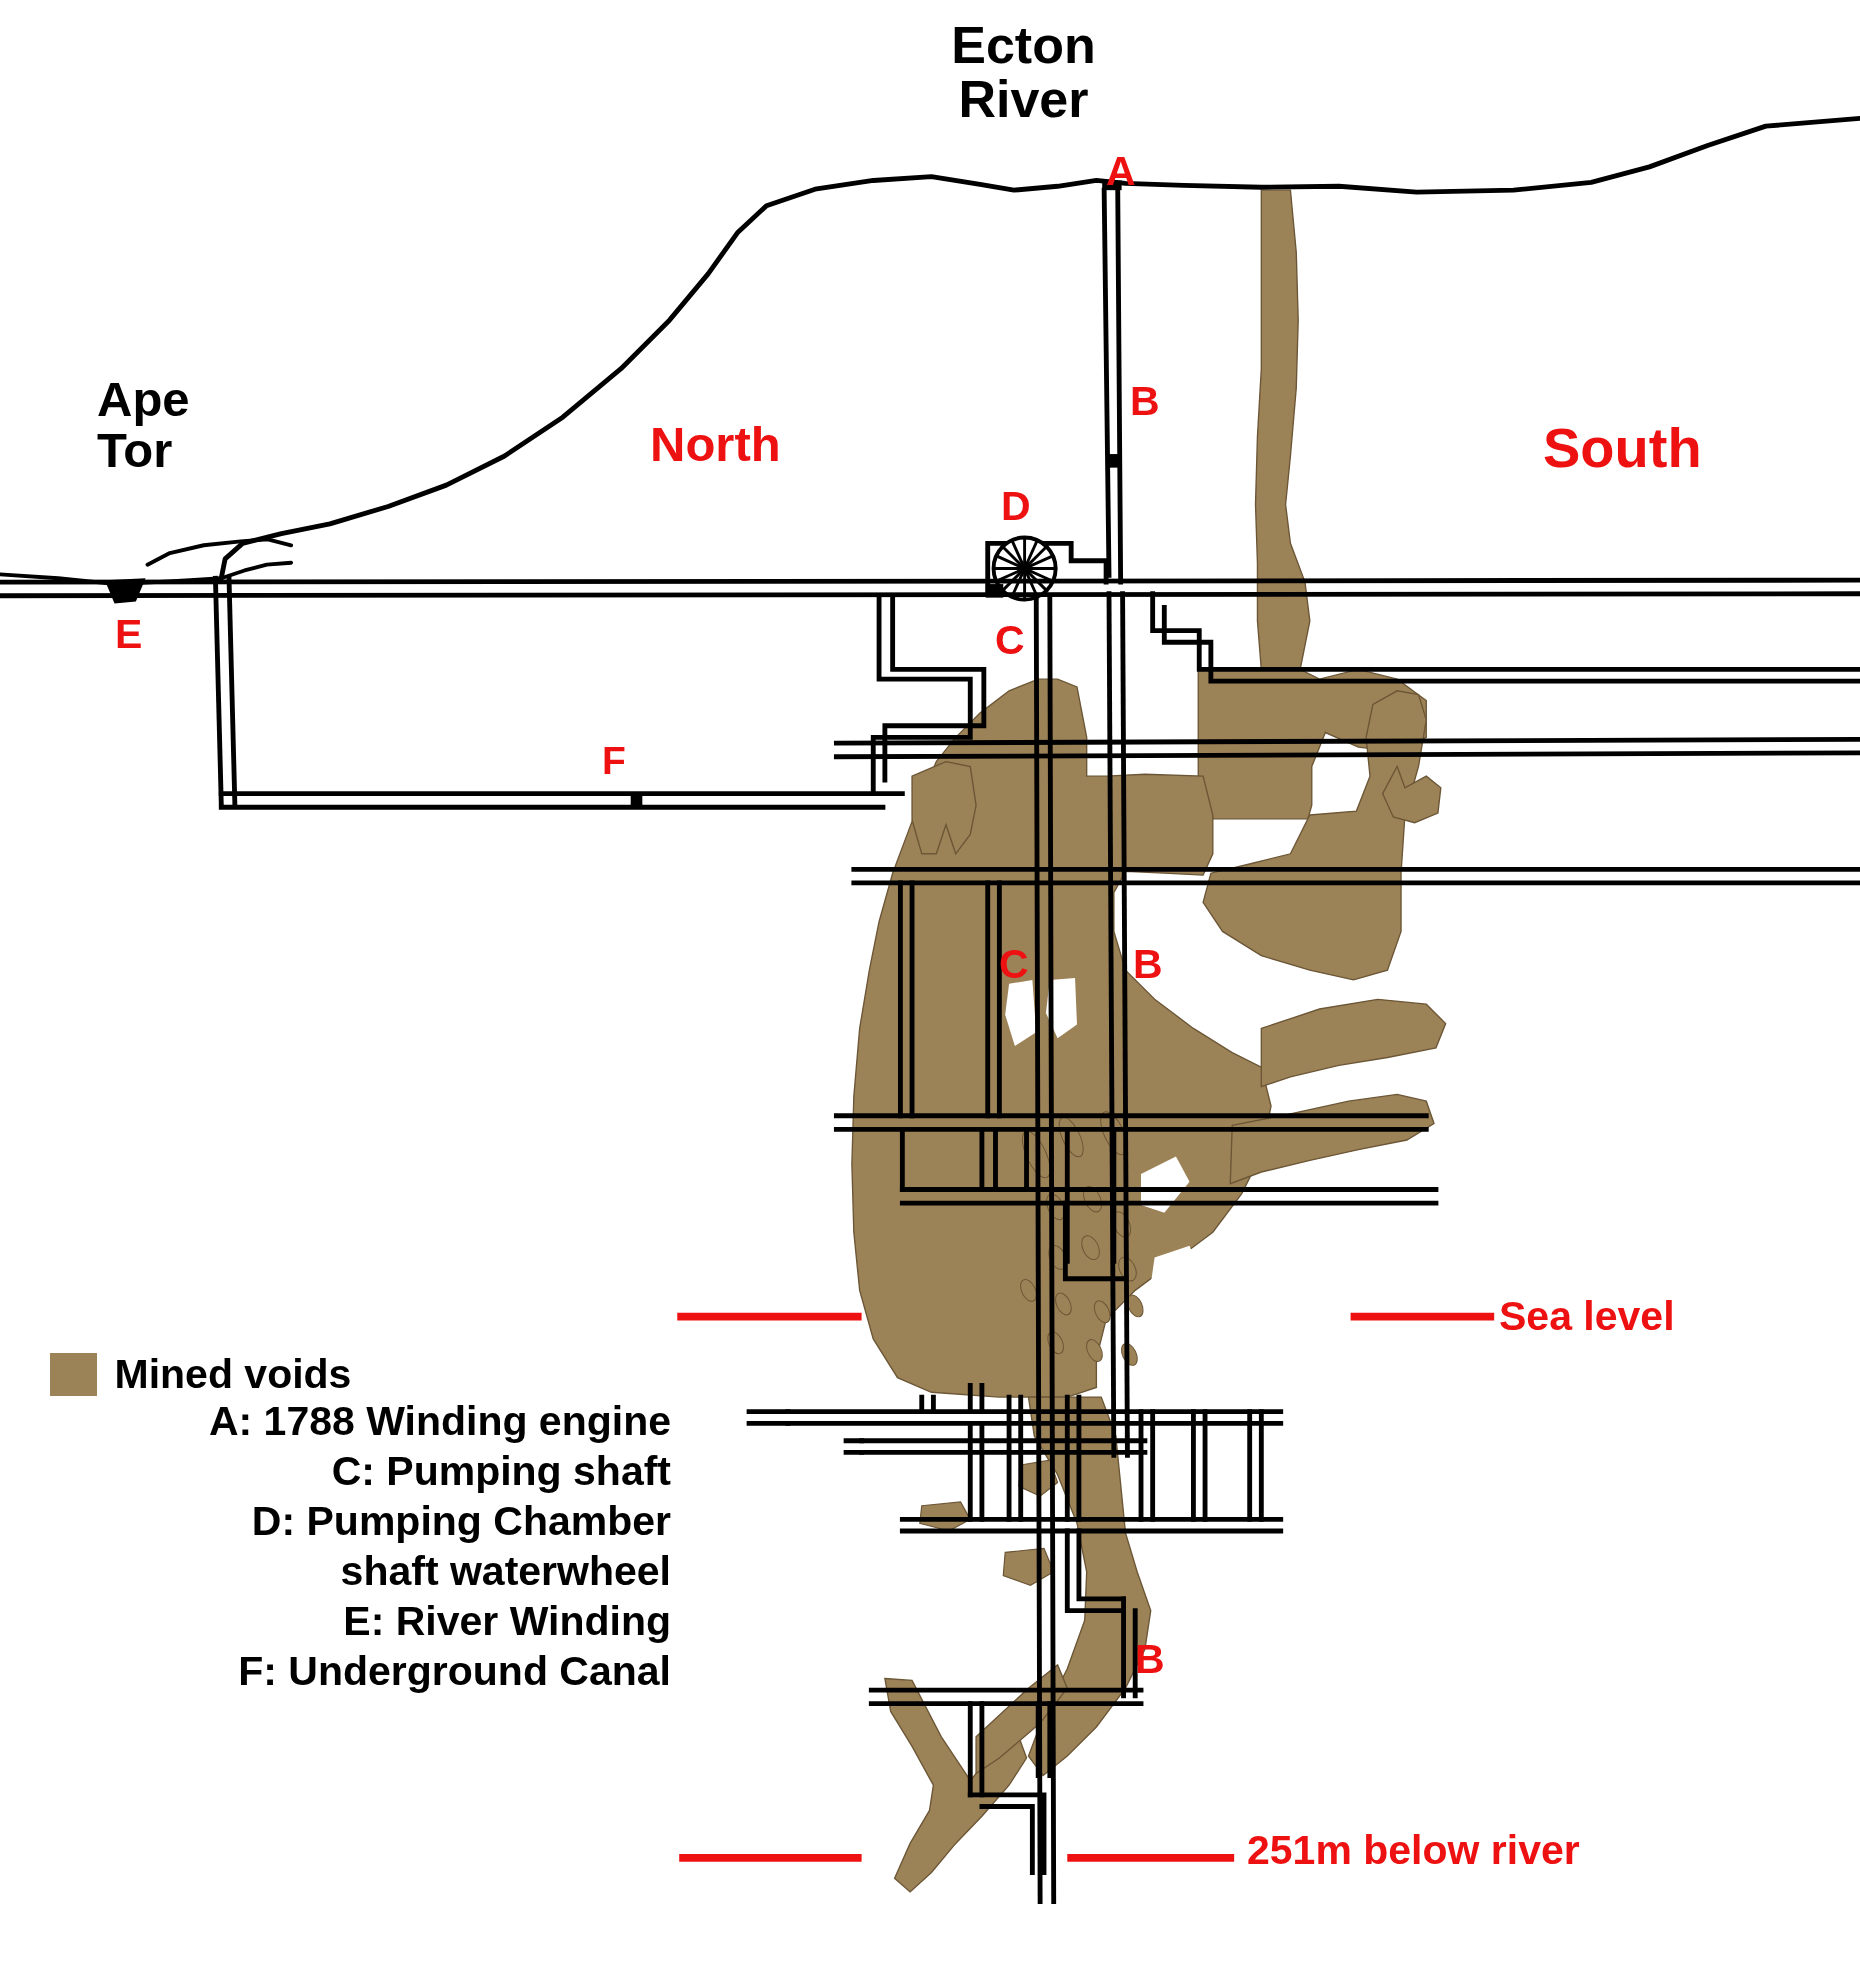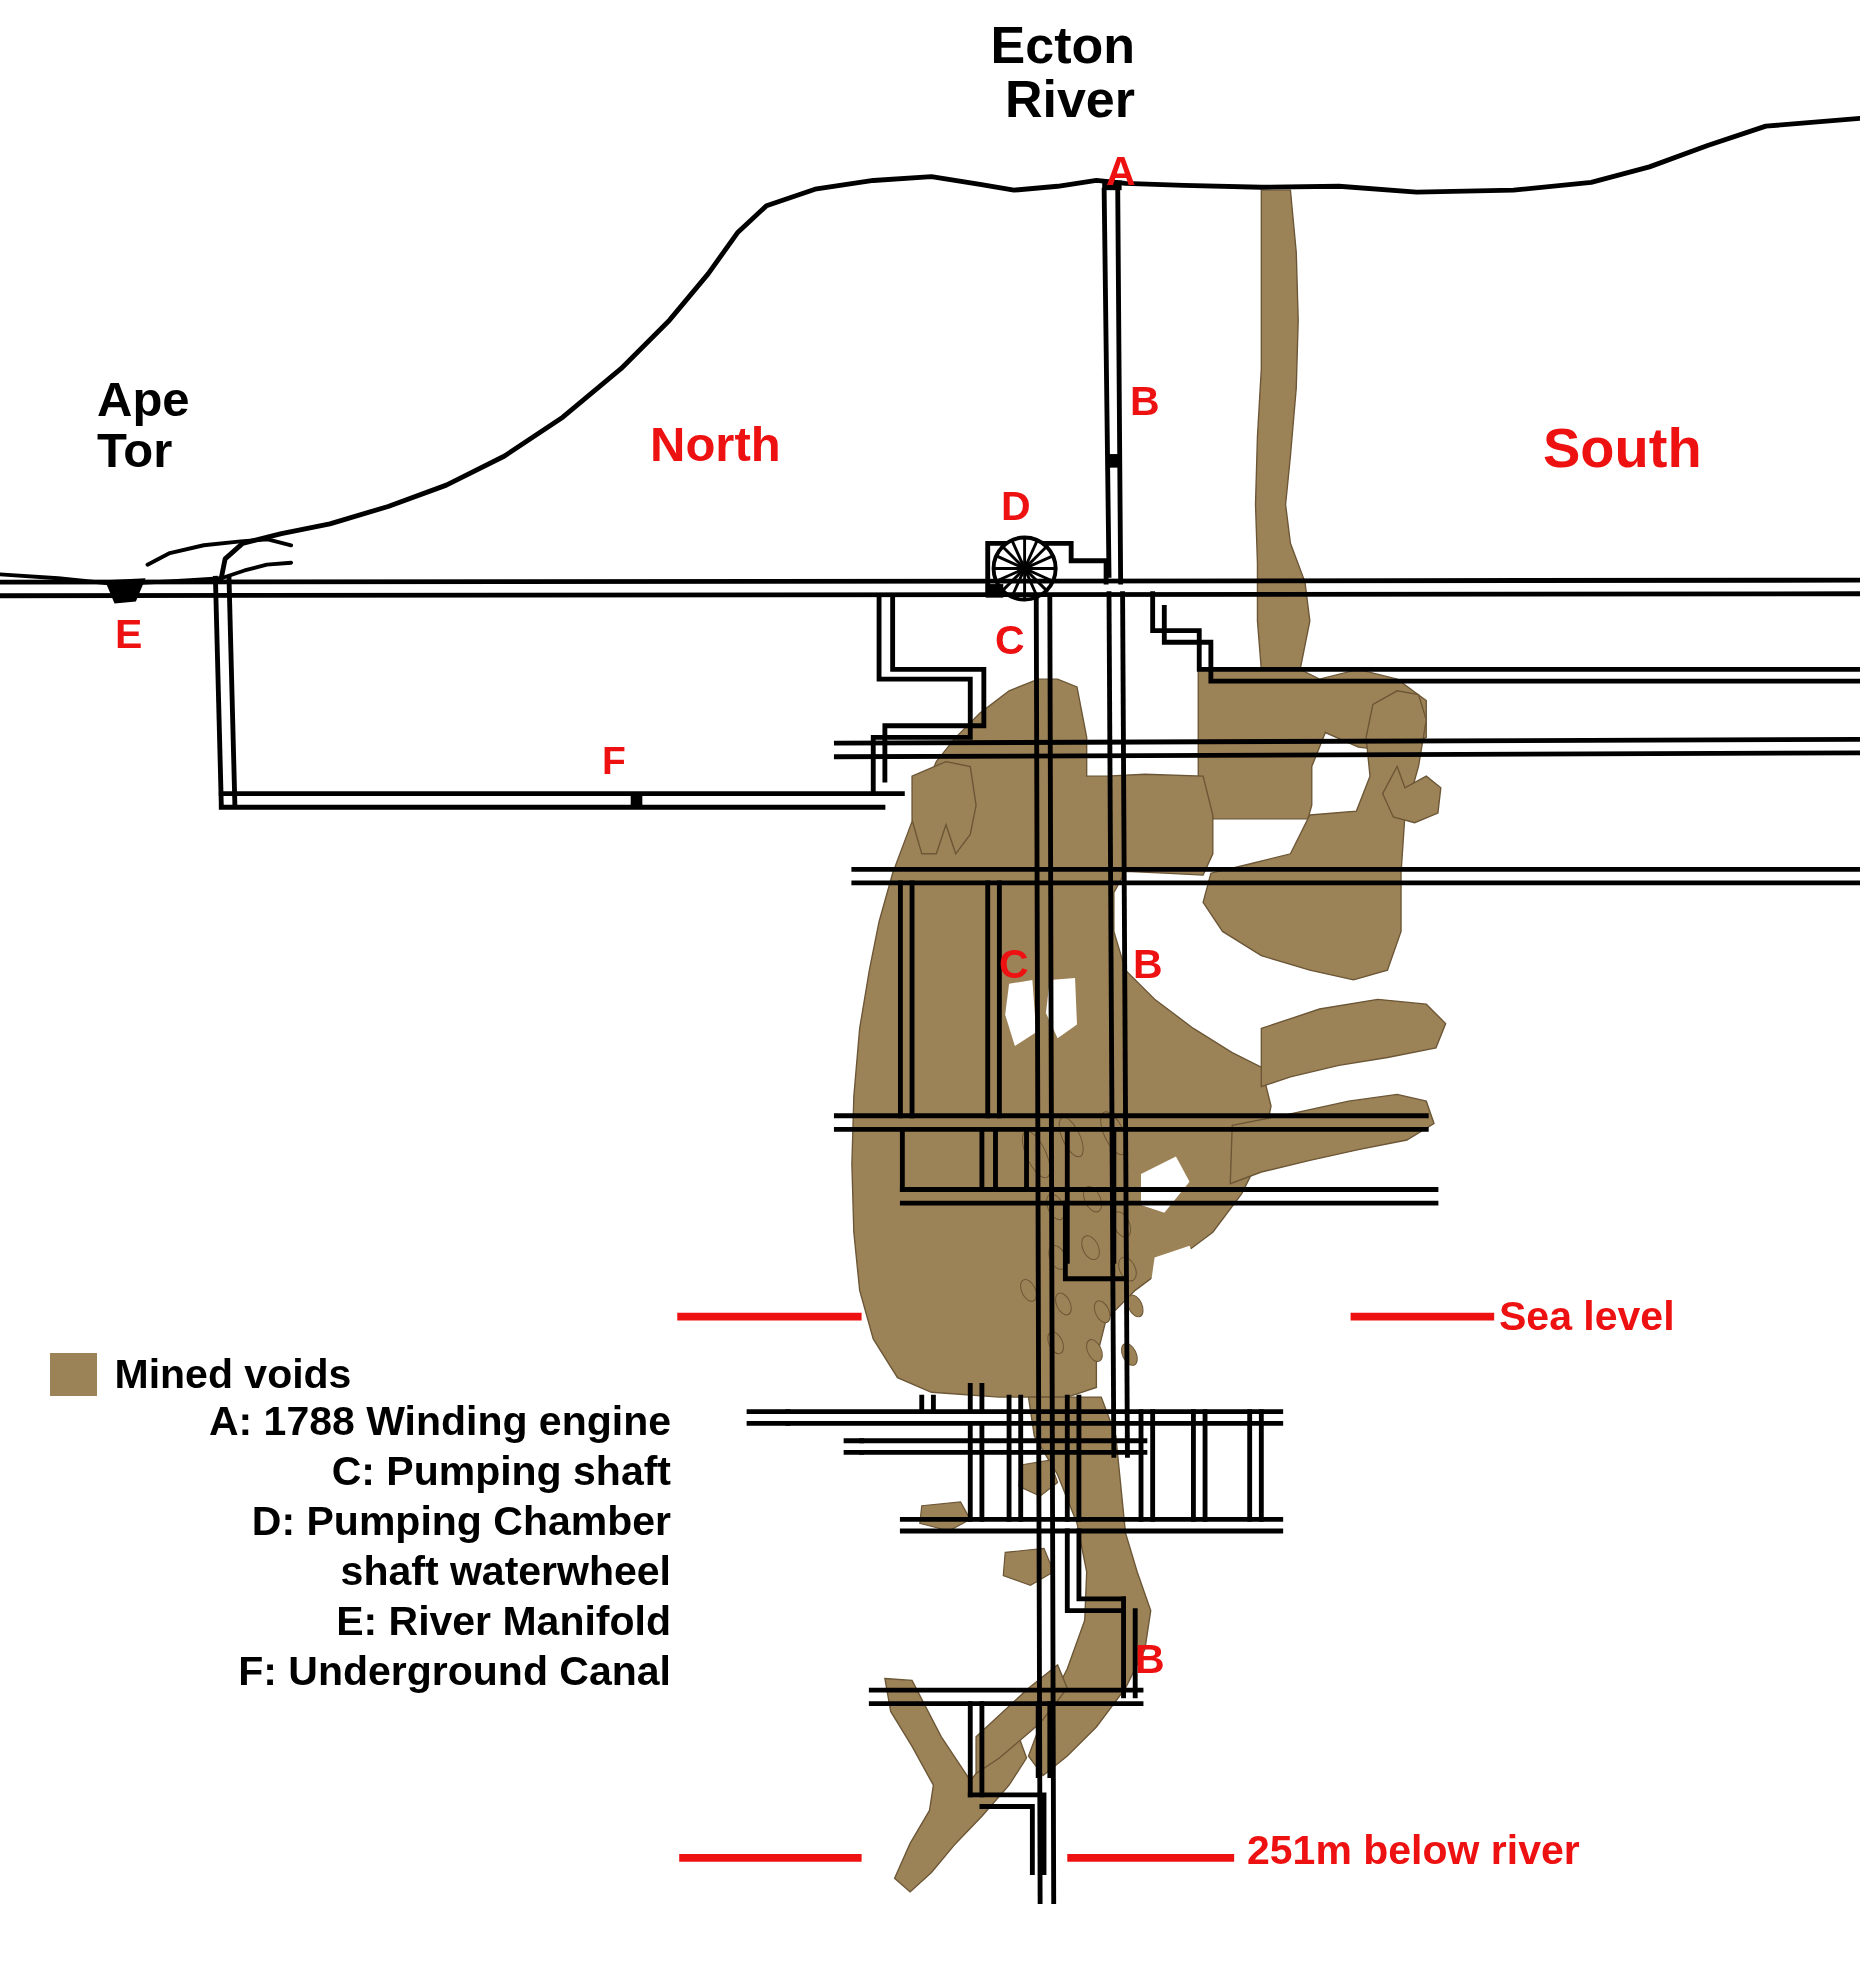--- a/index.html
+++ b/index.html
@@ -31,21 +31,21 @@
     white-space: nowrap;
     line-height: 1.05;
   }
   .lbl-red   { color: #ee1111; }
   .lbl-black { color: #000000; }
 
   
   #label-ecton-hill {
     left: 912px; top: 17.5px;
     font-size: 52px;
-    text-align: right;
+    text-align: center;
     width: 223px;
     color: #000;
   }
   #label-ape-tor {
     left: 97px; top: 374px;
     font-size: 49px;
     text-align: left;
     width: 155px;
     color: #000;
   }
@@ -349,18 +349,18 @@
 
   <div id="legend">
     <div id="legend-swatch-row">
       <div id="legend-swatch"></div>
       <div id="legend-swatch-label">Mined voids</div>
     </div>
     <div class="legend-line">A: 1788 Winding engine</div>
     <div class="legend-line">C: Pumping shaft</div>
     <div class="legend-line">D: Pumping Chamber</div>
     <div class="legend-line indent">shaft waterwheel</div>
-    <div class="legend-line">E: River Manifold</div>
+    <div class="legend-line">E: River Winding</div>
     <div class="legend-line">F: Underground Canal</div>
   </div>
 
 </div>
 
 
 </body></html>

